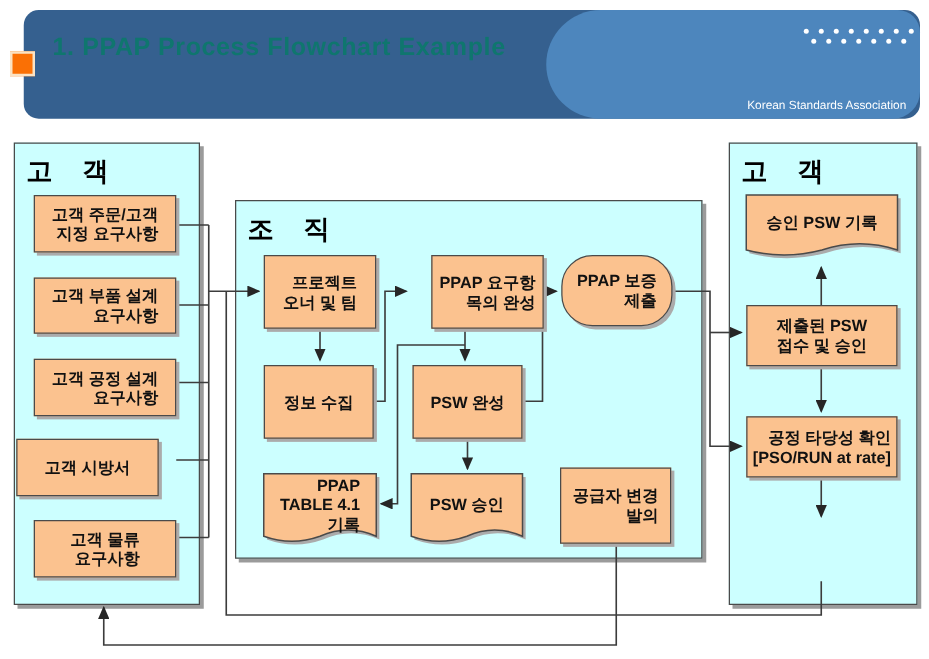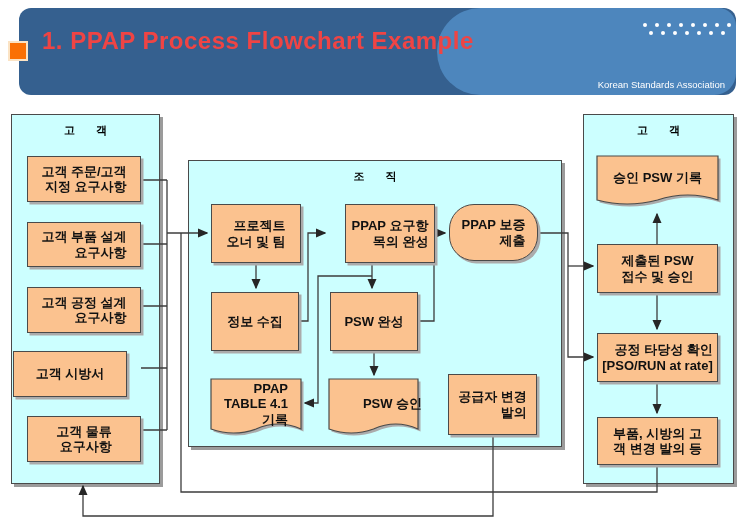--- a/index.html
+++ b/index.html
@@ -5,31 +5,31 @@
   html,body{margin:0;padding:0;background:#fff;}
   body{font-family:"Liberation Sans","DejaVu Sans",sans-serif;}
   #stage{position:relative;width:743px;height:527px;background:#fff;overflow:hidden;}
 
   
   .hdr-dark{position:absolute;left:19px;top:8px;width:717px;height:87px;
     background:#35608F;border-radius:12px;}
   .hdr-light{position:absolute;left:437px;top:8px;width:299px;height:87px;
     background:#4D86BD;border-radius:44px 18px 22px 44px;}
   .hdr-title{position:absolute;left:42px;top:27px;width:560px;
-    color:#ef4444;font-size:24px;font-weight:bold;letter-spacing:.5px;white-space:nowrap;}
+    color:#0f766e;font-size:20px;font-weight:bold;letter-spacing:.5px;white-space:nowrap;}
   .hdr-bullet{position:absolute;left:8px;top:41px;width:16px;height:16px;
     background:#FA7005;border:2px solid #FBE3C4;}
   .hdr-org{position:absolute;right:18px;top:79px;color:#fff;font-size:9.5px;}
   .dotrow{position:absolute;display:flex;gap:8px;}
   .dotrow span{width:4px;height:4px;border-radius:50%;background:#fff;display:block;}
 
   
   .panel{position:absolute;background:#CCFFFF;border:1.4px solid #4a4a4a;
     box-shadow:3px 3px 0 #9b9b9b;}
-  .ptitle{position:absolute;width:100%;text-align:center;font-size:11px;font-weight:bold;
+  .ptitle{position:absolute;width:100%;text-align:left;font-size:21px;font-weight:bold;
     letter-spacing:9px;color:#000;text-indent:9px;}
 
   
   .obox{position:absolute;background:#FBC28F;border:1.2px solid #4a4a4a;
     box-shadow:2.5px 2.5px 0 #ababab;display:flex;align-items:center;justify-content:center;
     text-align:right;font-size:13px;font-weight:bold;color:#111;line-height:1.18;
     white-space:pre-line;box-sizing:border-box;padding:1px;}
   .dtext{position:absolute;display:flex;align-items:center;justify-content:center;
     text-align:right;font-size:13px;font-weight:bold;color:#111;line-height:1.18;
     white-space:pre-line;box-sizing:border-box;}
@@ -128,25 +128,23 @@
 오너 및 팀</div>
   <div class="obox" style="left:329px;top:204px;width:90px;height:59px;margin-left:16px;">PPAP 요구항
 목의 완성</div>
   <div class="obox" style="left:449px;top:204px;width:89px;height:57px;border-radius:25px;">PPAP 보증
 제출</div>
   <div class="obox" style="left:211px;top:292px;width:88px;height:59px;">정보 수집</div>
   <div class="obox" style="left:330px;top:292px;width:88px;height:59px;">PSW 완성</div>
   <div class="dtext" style="left:211px;top:379px;width:90px;height:50px;">PPAP
 TABLE 4.1
 기록</div>
-  <div class="dtext" style="left:348px;top:379px;width:89px;height:50px;">PSW 승인</div>
+  <div class="dtext" style="left:329px;top:379px;width:89px;height:50px;">PSW 승인</div>
   <div class="obox" style="left:448px;top:374px;width:89px;height:61px;">공급자 변경
 발의</div>
 
   <div class="dtext" style="left:597px;top:156px;width:121px;height:44px;">승인 PSW 기록</div>
   <div class="obox" style="left:597px;top:244px;width:121px;height:49px;">제출된 PSW
 접수 및 승인</div>
   <div class="obox" style="left:597px;top:333px;width:121px;height:49px;">공정 타당성 확인
 [PSO/RUN at rate]</div>
-  <div class="obox" style="left:597px;top:417px;width:121px;height:48px;">부품, 시방의 고
-객 변경 발의 등</div>
 
 </div>
 
 </body></html>

